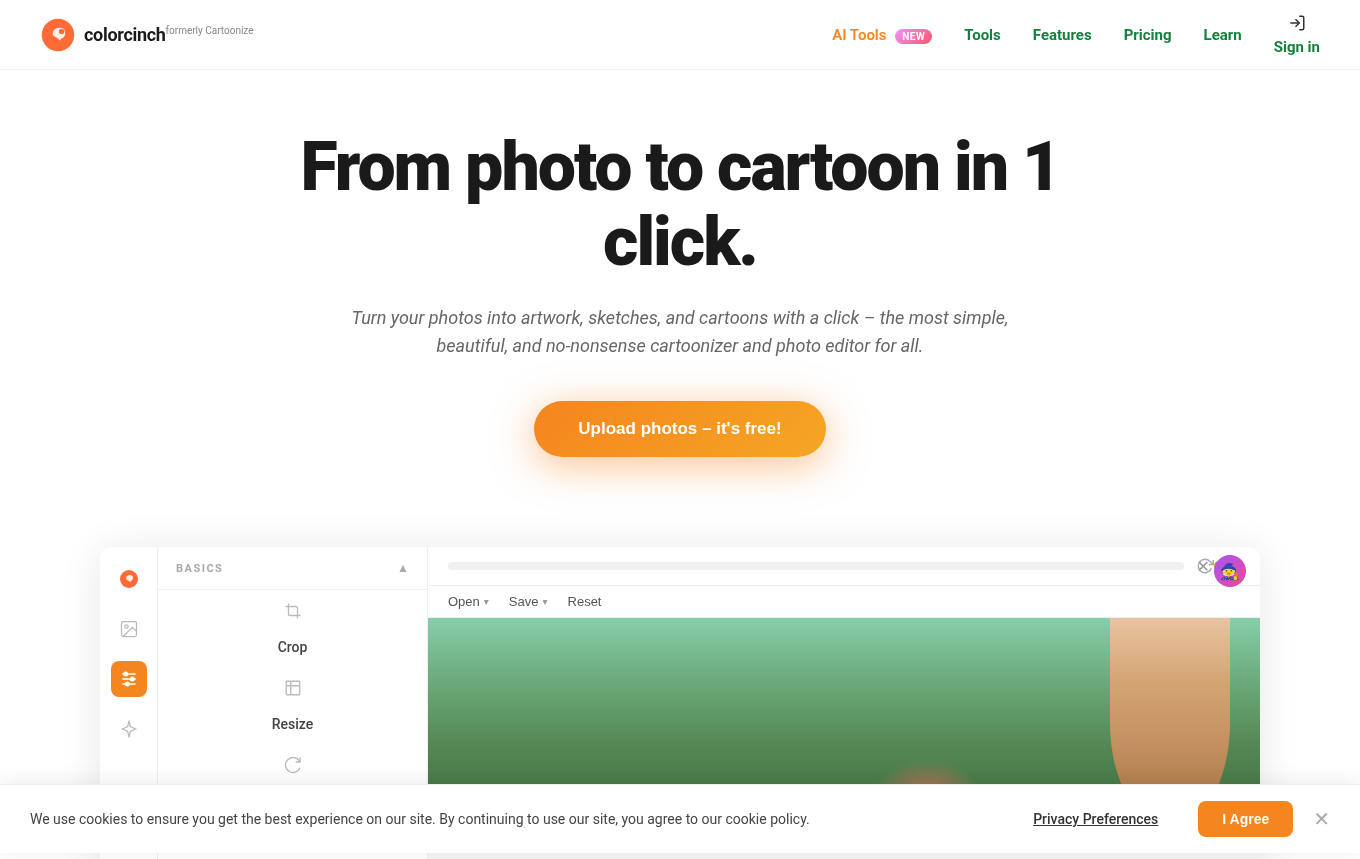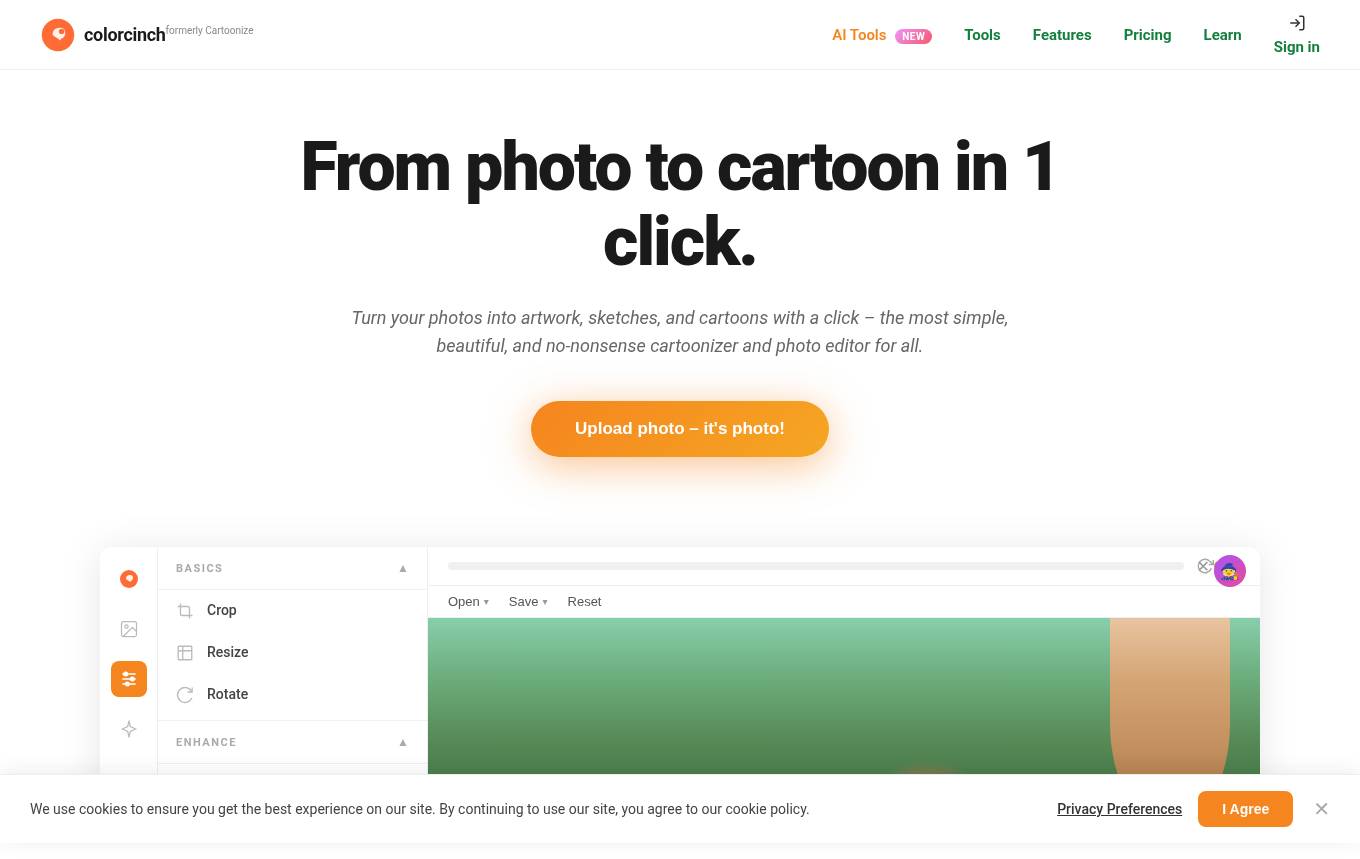--- a/index.html
+++ b/index.html
@@ -190,24 +190,25 @@
       color: #aaa;
       letter-spacing: 1.5px;
       text-transform: uppercase;
     }
     .panel-chevron {
       color: #aaa;
       font-size: 12px;
     }
     .panel-item {
       display: flex;
-      align-items: flex-start;
-      gap: 13px;
+      align-items: center;
+      gap: 19px;
       padding: 12px 18px;
       cursor: pointer;
+      flex-direction: column;
     }
     .panel-item-icon {
       width: 18px;
       height: 18px;
       color: #bbb;
     }
     .panel-item-label {
       font-size: 14px;
       color: #444;
       font-weight: 500;
@@ -327,21 +328,21 @@
       top: 10px;
       right: 50px;
       color: #999;
       font-size: 16px;
       cursor: pointer;
     }
 
     
     .cookie-banner {
       position: fixed;
-      bottom: 16px;
+      bottom: 6px;
       left: 0;
       right: 0;
       background: #fff;
       border-top: 1px solid #eee;
       padding: 16px 30px;
       display: flex;
       align-items: center;
       justify-content: center;
       z-index: 1000;
       box-shadow: 0 -2px 20px rgba(0,0,0,0.08);
@@ -366,20 +367,21 @@
     }
     .agree-btn {
       background: #f5851f;
       color: #fff;
       border: none;
       padding: 10px 24px;
       border-radius: 8px;
       font-size: 14px;
       font-weight: 600;
       cursor: pointer;
+      margin-left: 24px;
     }
     .cookie-close {
       margin-left: 20px;
       color: #aaa;
       font-size: 20px;
       cursor: pointer;
       background: none;
       border: none;
     }
   </style>
@@ -418,21 +420,21 @@
         </svg>
         <span>Sign in</span>
       </a>
     </li>
   </ul>
 </nav>
 
 <section class="hero">
   <h1 class="hero-title">From photo to cartoon in 1 click.</h1>
   <p class="hero-subtitle">Turn your photos into artwork, sketches, and cartoons with a click – the most simple, beautiful, and no-nonsense cartoonizer and photo editor for all.</p>
-  <button class="upload-btn">Upload photo – it's photo!</button>
+  <button class="upload-btn">Upload photos – it's free!</button>
 </section>
 
 <div class="editor-preview">
   <div class="editor-ui">
 
     <div class="sidebar-icons">
       <div class="sidebar-icon-item">
         <svg viewBox="0 0 40 40">
           <circle cx="20" cy="20" r="18" fill="#ff6b35"></circle>
           <path d="M14 20 Q14 12 22 12 Q28 12 28 18 Q28 22 24 24 L22 26 L20 24 Q16 22 14 20Z" fill="#fff" opacity="0.9"></path>

